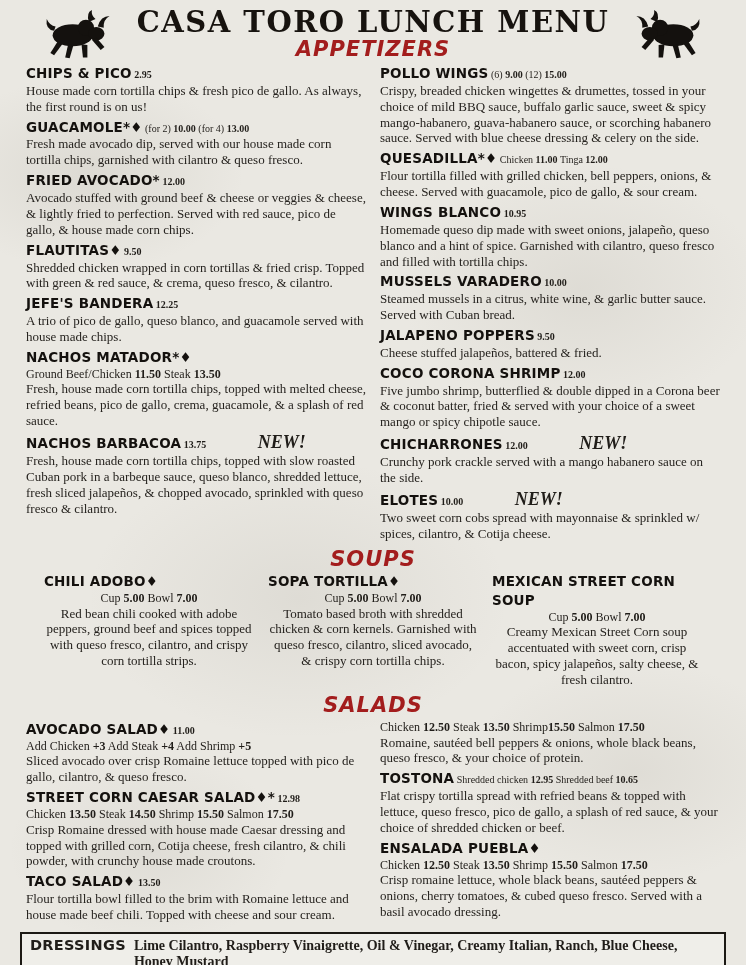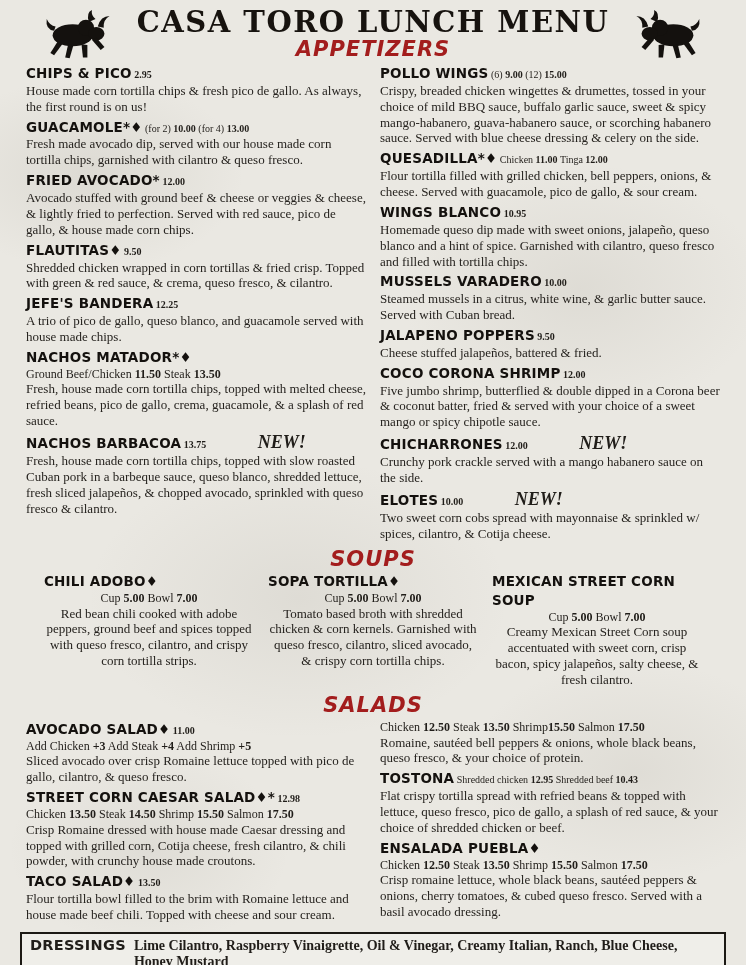--- a/index.html
+++ b/index.html
@@ -221,21 +221,21 @@
           <div class="item-head"><span class="item-name">TACO SALAD♦</span><span class="item-tail"> <b>13.50</b></span></div>
           <div class="item-desc">Flour tortilla bowl filled to the brim with Romaine lettuce and house made beef chili. Topped with cheese and sour cream.</div>
         </div>
       </div>
     <div class="col-right" id="sal-right">
         <div class="menu-item">
           <div class="item-subline">Chicken <b>12.50</b>  Steak <b>13.50</b>  Shrimp<b>15.50</b>  Salmon <b>17.50</b></div>
           <div class="item-desc">Romaine, sautéed bell peppers &amp; onions, whole black beans, queso fresco, &amp; your choice of protein.</div>
         </div>
         <div class="menu-item">
-          <div class="item-head"><span class="item-name">TOSTONA</span><span class="item-tail"> Shredded chicken <b>12.95</b> Shredded beef <b>10.43</b></span></div>
+          <div class="item-head"><span class="item-name">TOSTONA</span><span class="item-tail"> Shredded chicken <b>12.95</b> Shredded beef <b>10.65</b></span></div>
           <div class="item-desc">Flat crispy tortilla spread with refried beans &amp; topped with lettuce, queso fresco, pico de gallo, a splash of red sauce, &amp; your choice of shredded chicken or beef.</div>
         </div>
         <div class="menu-item">
           <div class="item-head"><span class="item-name">ENSALADA PUEBLA♦</span></div>
           <div class="item-subline">Chicken <b>12.50</b>  Steak <b>13.50</b>  Shrimp <b>15.50</b>  Salmon <b>17.50</b></div>
           <div class="item-desc">Crisp romaine lettuce, whole black beans, sautéed peppers &amp; onions, cherry tomatoes, &amp; cubed queso fresco. Served with a basil avocado dressing.</div>
         </div>
       </div>
   </div>
 

